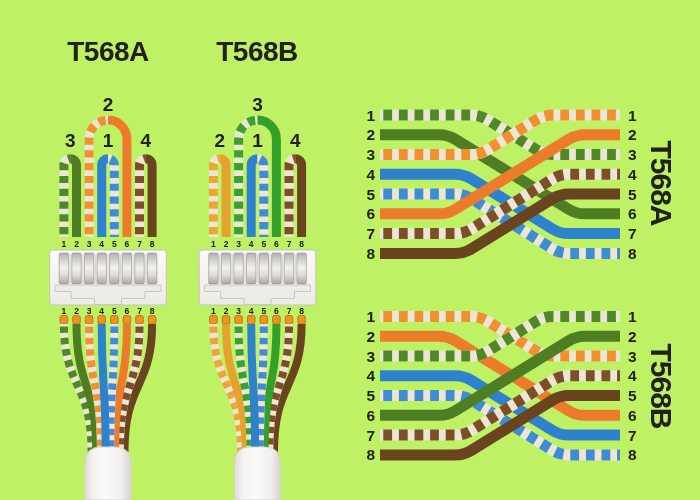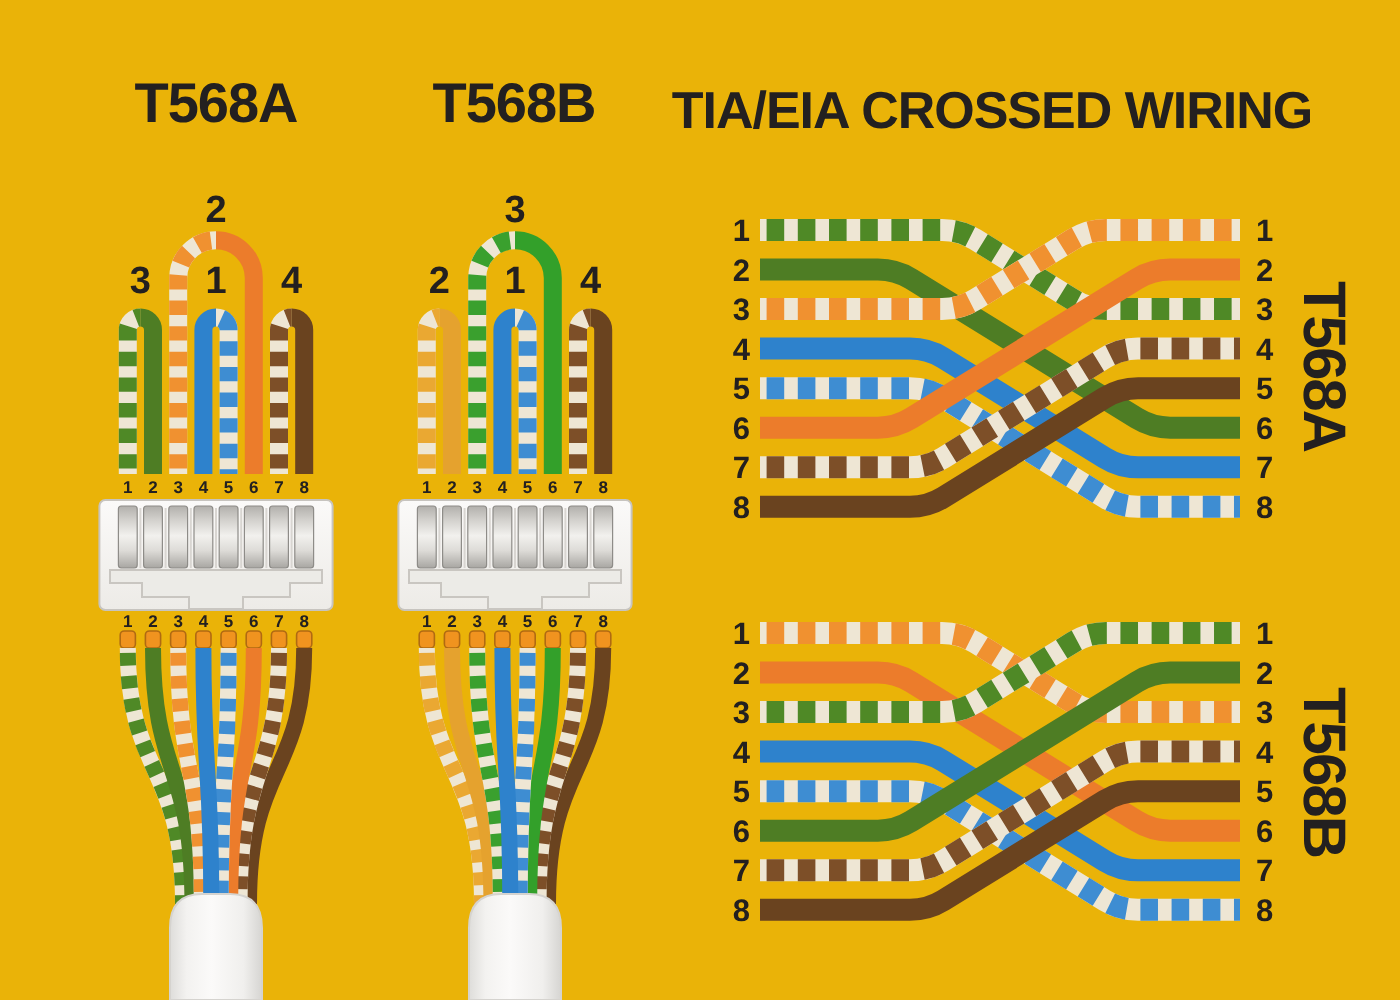--- a/index.html
+++ b/index.html
@@ -1,38 +1,37 @@
 <!DOCTYPE html>
 <html><head>
 <meta charset="utf-8">
 <style>
   html,body{margin:0;padding:0;background:#ffffff;}
   .stage{
-    position:relative;width:700px;height:500px;background:#eab308;overflow:hidden;
+    position:relative;width:700px;height:500px;background:#bef264;overflow:hidden;
     font-family:"Liberation Sans", sans-serif;color:#232020;
   }
   .hdr{position:absolute;transform:translateX(-50%);font-weight:bold;white-space:nowrap;color:#232020;}
   .hdr-a{left:108px;top:36px;font-size:28px;letter-spacing:-0.5px;}
   .hdr-b{left:257px;top:36px;font-size:28px;letter-spacing:-0.5px;}
   .hdr-x{left:496px;top:40px;font-size:26px;letter-spacing:-0.5px;}
   .vlabel{
     position:absolute;font-weight:bold;font-size:30px;letter-spacing:-1px;white-space:nowrap;
     transform:translate(-50%,-50%) rotate(90deg);color:#232020;
   }
   .vlabel-a{left:661px;top:183px;}
   .vlabel-b{left:661px;top:386px;}
   svg{position:absolute;left:0;top:0;}
 </style>
 </head>
 <body>
 
 <div class="stage">
   <div class="hdr hdr-a">T568A</div>
   <div class="hdr hdr-b">T568B</div>
-  <div class="hdr hdr-x">TIA/EIA CROSSED WIRING</div>
   <div class="vlabel vlabel-a">T568A</div>
   <div class="vlabel vlabel-b">T568B</div>
 
   <svg id="scene" width="700" height="500" viewBox="0 0 700 500">
     <defs>
       <linearGradient id="metalGrad" x1="0" y1="0" x2="0" y2="1">
         <stop offset="0%" stop-color="#b2b0ac"></stop>
         <stop offset="22%" stop-color="#d2d0cc"></stop>
         <stop offset="48%" stop-color="#f2f1ee"></stop>
         <stop offset="72%" stop-color="#dddbd7"></stop>

